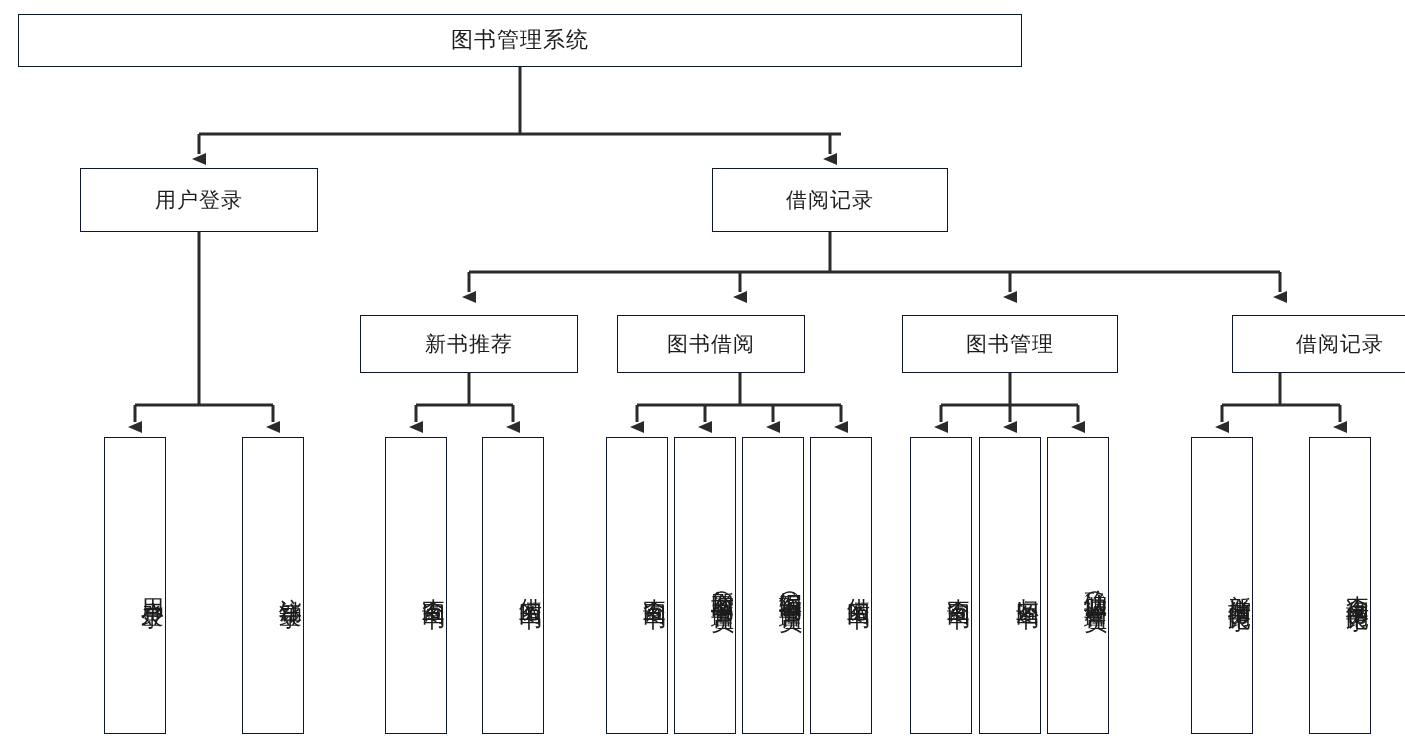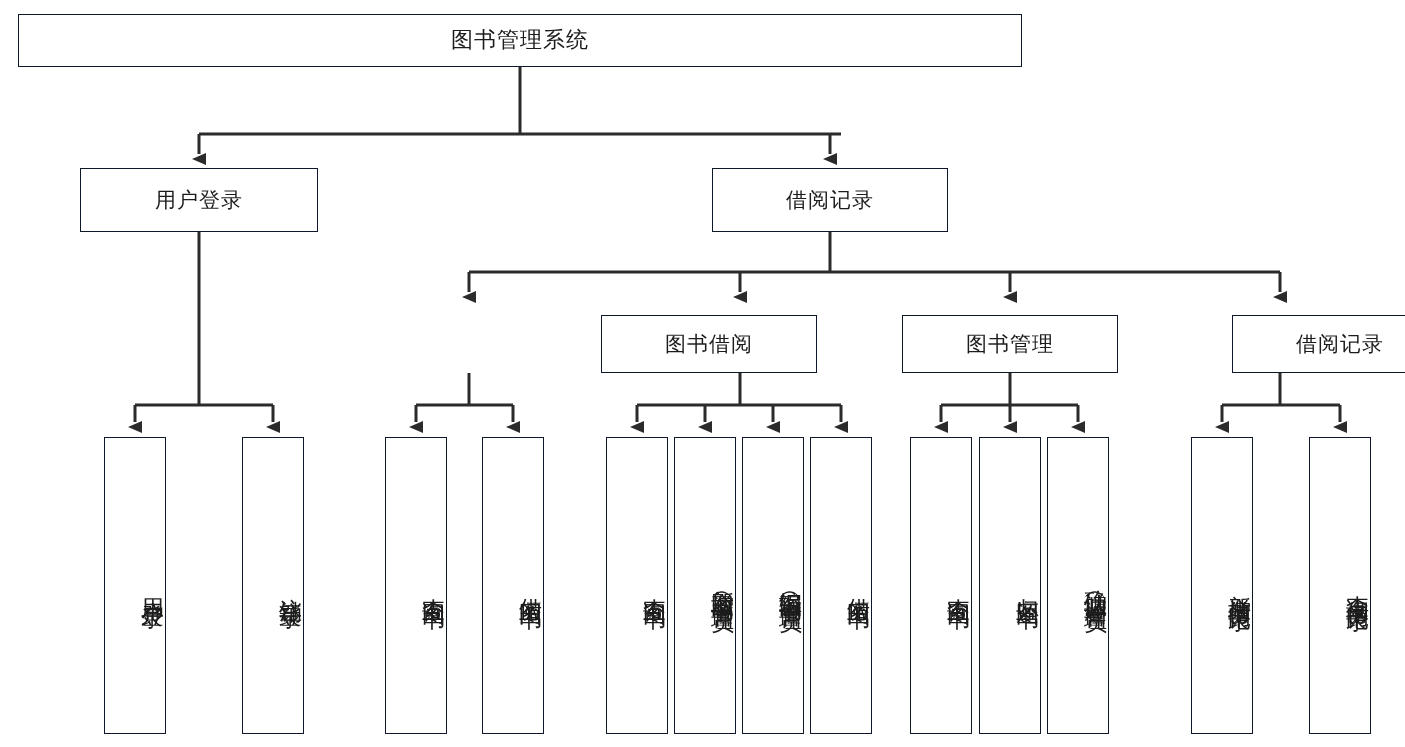--- a/index.html
+++ b/index.html
@@ -130,21 +130,24 @@
     <span>图书管理系统</span>
   </div>
 
   <div class="node h" style="left:80px; top:168px; width:238px; height:64px;">
     <span>用户登录</span>
   </div>
   <div class="node h" style="left:712px; top:168px; width:236px; height:64px;">
     <span>借阅记录</span>
   </div>
 
-  <div class="node h" style="left:601px; top:315px; width:216px; height:58px;">
+  <div class="node h" style="left:360px; top:315px; width:218px; height:58px;">
+    <span>新书推荐</span>
+  </div>
+  <div class="node h" style="left:617px; top:315px; width:188px; height:58px;">
     <span>图书借阅</span>
   </div>
   <div class="node h" style="left:902px; top:315px; width:216px; height:58px;">
     <span>图书管理</span>
   </div>
   <div class="node h" style="left:1232px; top:315px; width:216px; height:58px;">
     <span>借阅记录</span>
   </div>
 
   <div class="node v" style="left:104px; top:437px; width:62px; height:297px;">

